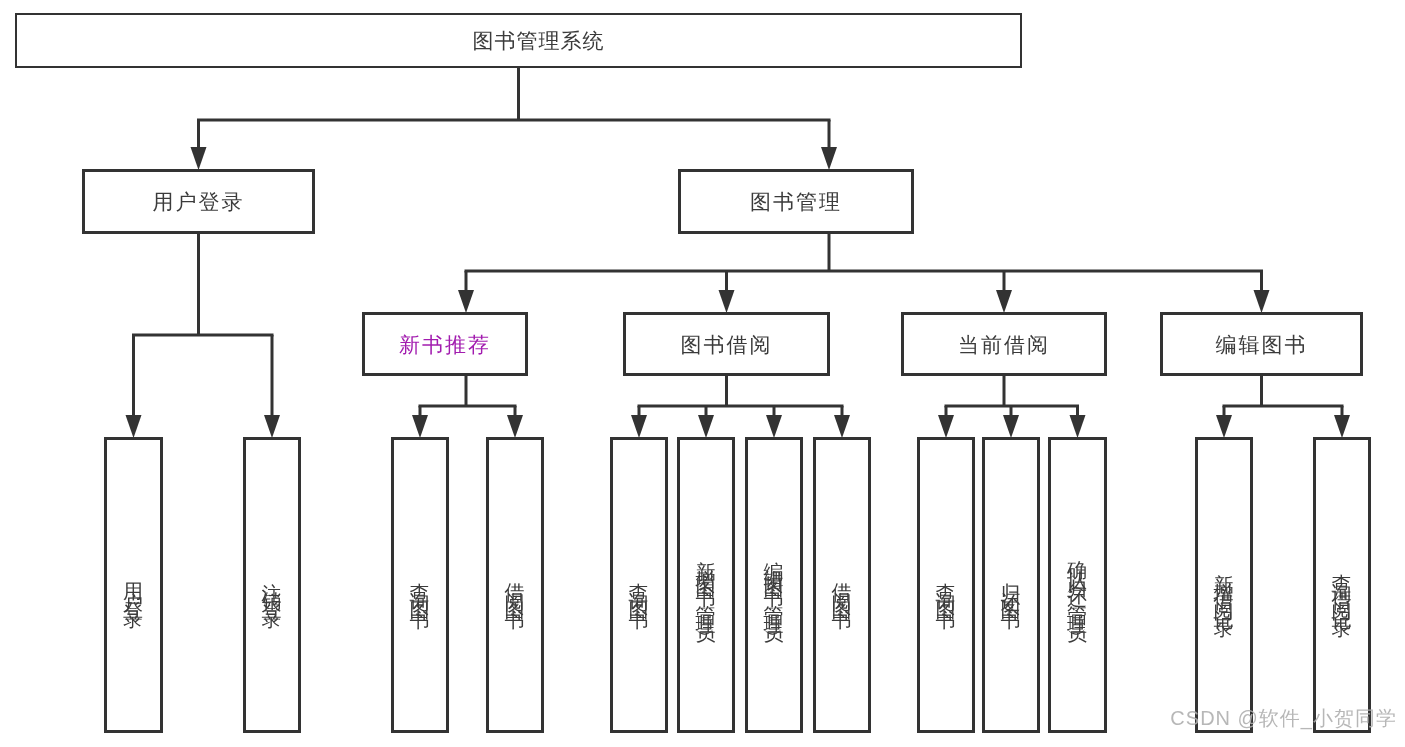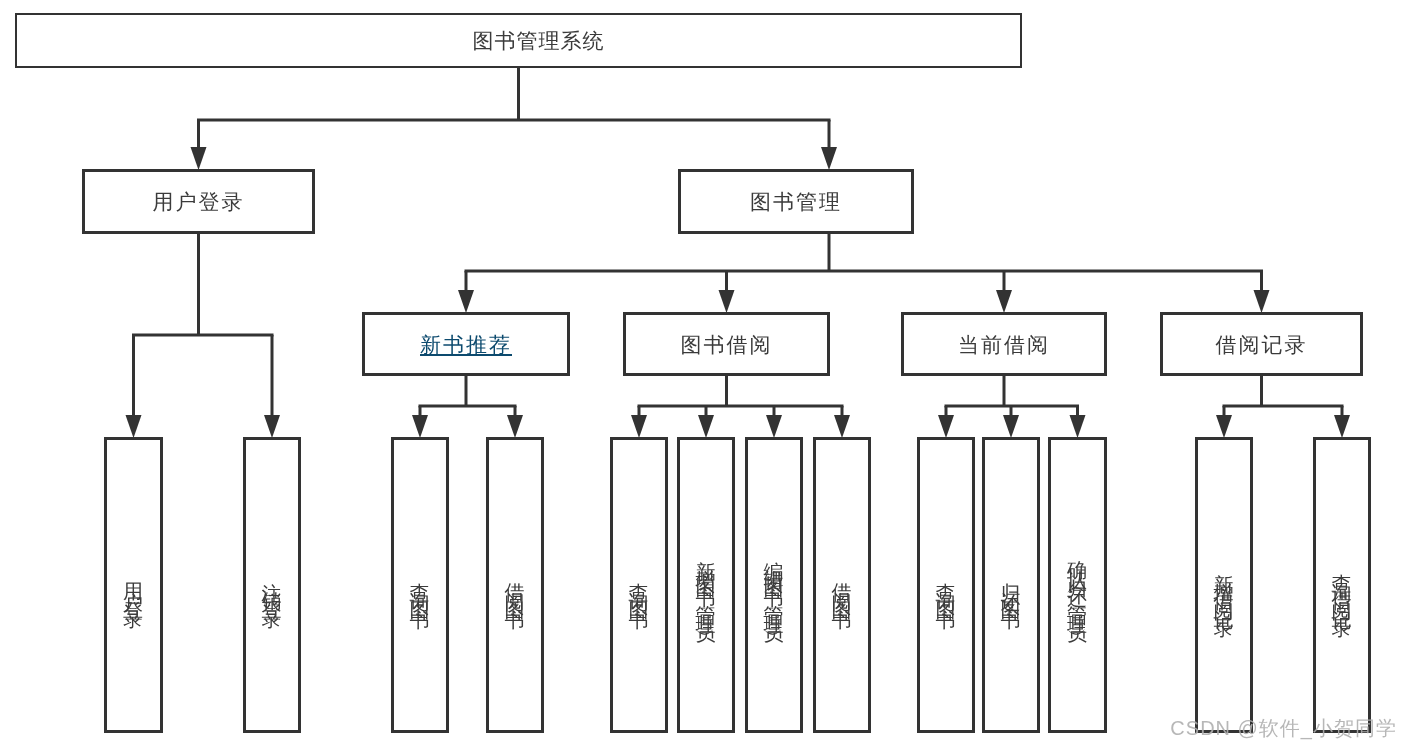--- a/index.html
+++ b/index.html
@@ -42,21 +42,21 @@
   .node.vertical {
     writing-mode: vertical-rl;
     text-orientation: mixed;
     letter-spacing: 9px;
     font-size: 20px;
     padding: 6px 0;
   }
   #watermark {
     position: absolute;
     right: 8px;
-    bottom: 5px;
+    bottom: 15px;
     font-size: 20px;
     letter-spacing: 1px;
     color: rgba(175, 175, 175, 0.9);
     z-index: 3;
     white-space: nowrap;
   }
 </style>
 </head>
 <body>
 
@@ -113,24 +113,24 @@
       <line x1="1224" y1="406" x2="1224" y2="418" stroke="#333333" stroke-width="3"></line>
       <polygon points="1216,415 1232,415 1224,438" fill="#333333"></polygon>
       <line x1="1342" y1="406" x2="1342" y2="418" stroke="#333333" stroke-width="3"></line>
       <polygon points="1334,415 1350,415 1342,438" fill="#333333"></polygon>
     </svg>
 
   <div id="watermark">CSDN @软件_小贺同学</div>
 <div class="node root" style="left: 15px; top: 13px; width: 1007px; height: 55px; border-color: rgb(51, 51, 51); color: rgb(59, 59, 59); padding-left: 40px;">图书管理系统</div>
     <div class="node" style="left: 82px; top: 169px; width: 233px; height: 65px; border-color: rgb(51, 51, 51); color: rgb(59, 59, 59);">用户登录</div>
     <div class="node" style="left: 678px; top: 169px; width: 236px; height: 65px; border-color: rgb(51, 51, 51); color: rgb(59, 59, 59);">图书管理</div>
-    <div class="node" style="left: 362px; top: 312px; width: 208px; height: 64px; border-color: rgb(51, 51, 51); color: #0c4a6e; text-decoration: underline;">新书推荐</div>
+    <div class="node" style="left: 362px; top: 312px; width: 166px; height: 64px; border-color: rgb(51, 51, 51); color: #a21caf;">新书推荐</div>
     <div class="node" style="left: 901px; top: 312px; width: 206px; height: 64px; border-color: rgb(51, 51, 51); color: rgb(59, 59, 59);">当前借阅</div>
     <div class="node" style="left: 623px; top: 312px; width: 207px; height: 64px; border-color: rgb(51, 51, 51); color: rgb(59, 59, 59);">图书借阅</div>
-    <div class="node" style="left: 1160px; top: 312px; width: 203px; height: 64px; border-color: rgb(51, 51, 51); color: rgb(59, 59, 59);">借阅记录</div>
+    <div class="node" style="left: 1160px; top: 312px; width: 203px; height: 64px; border-color: rgb(51, 51, 51); color: rgb(59, 59, 59);">编辑图书</div>
     <div class="node vertical" style="left: 104px; top: 437px; width: 59px; height: 296px; border-color: rgb(51, 51, 51); color: rgb(59, 59, 59);">用户登录</div>
     <div class="node vertical" style="left: 243px; top: 437px; width: 58px; height: 296px; border-color: rgb(51, 51, 51); color: rgb(59, 59, 59);">注销登录</div>
     <div class="node vertical" style="left: 391px; top: 437px; width: 58px; height: 296px; border-color: rgb(51, 51, 51); color: rgb(59, 59, 59);">查询图书</div>
     <div class="node vertical" style="left: 486px; top: 437px; width: 58px; height: 296px; border-color: rgb(51, 51, 51); color: rgb(59, 59, 59);">借阅图书</div>
     <div class="node vertical" style="left: 610px; top: 437px; width: 58px; height: 296px; border-color: rgb(51, 51, 51); color: rgb(59, 59, 59);">查询图书</div>
     <div class="node vertical" style="left: 677px; top: 437px; width: 58px; height: 296px; border-color: rgb(51, 51, 51); color: rgb(59, 59, 59);">新增图书（管理员）</div>
     <div class="node vertical" style="left: 745px; top: 437px; width: 58px; height: 296px; border-color: rgb(51, 51, 51); color: rgb(59, 59, 59);">编辑图书（管理员）</div>
     <div class="node vertical" style="left: 813px; top: 437px; width: 58px; height: 296px; border-color: rgb(51, 51, 51); color: rgb(59, 59, 59);">借阅图书</div>
     <div class="node vertical" style="left: 917px; top: 437px; width: 58px; height: 296px; border-color: rgb(51, 51, 51); color: rgb(59, 59, 59);">查询图书</div>
     <div class="node vertical" style="left: 982px; top: 437px; width: 58px; height: 296px; border-color: rgb(51, 51, 51); color: rgb(59, 59, 59);">归还图书</div>

